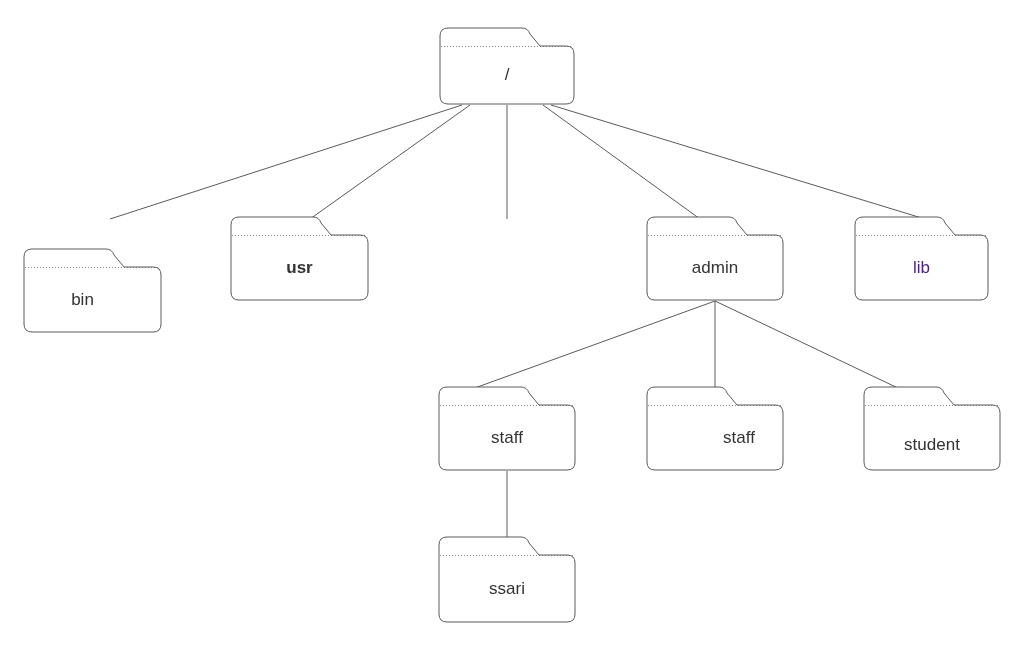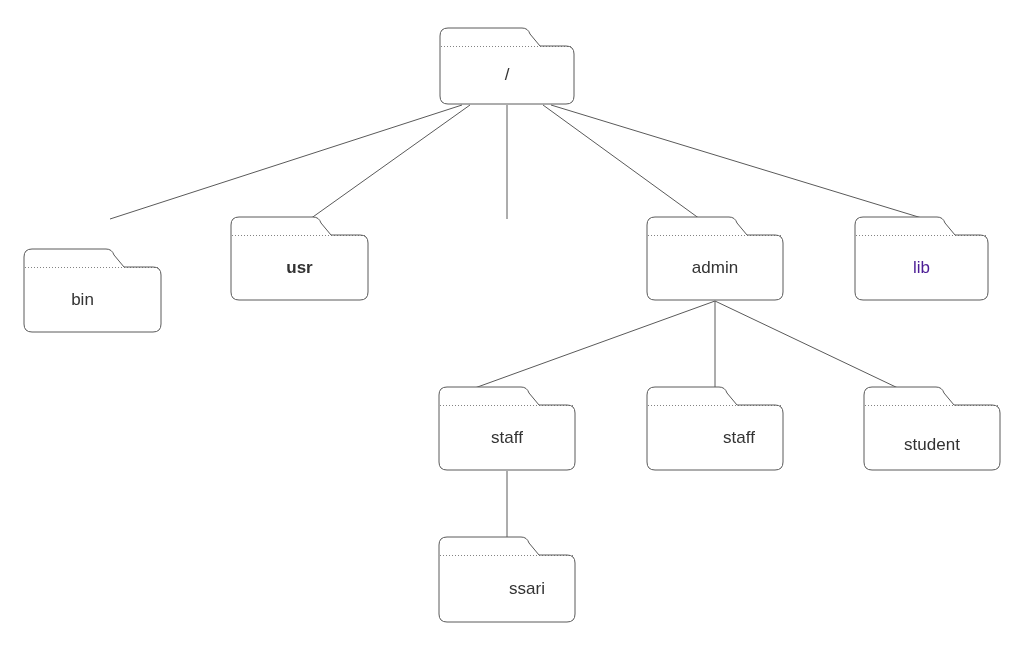--- a/index.html
+++ b/index.html
@@ -125,17 +125,17 @@
           <path d="M 8 0 H 72 Q 78 0 80 6 L 90 18 H 128 Q 136 18 136 26 V 75 Q 136 83 128 83 H 8 Q 0 83 0 75 V 8 Q 0 0 8 0 Z" fill="#ffffff" stroke="#5a5a5a" stroke-width="1" stroke-linejoin="round" shape-rendering="geometricPrecision"></path>
           <line x1="1" y1="18.5" x2="135" y2="18.5" stroke="#5a5a5a" stroke-width="1" stroke-dasharray="1 2" opacity="0.75"></line>
         </svg>
         <div class="folder-label" style="top: 41.5px; font-size: 17px; color: rgb(51, 51, 51); margin-top: 7px;">student</div>
       </div>
       <div class="folder" style="left: 439px; top: 537px; width: 136px; height: 85px;">
         <svg width="136" height="85" viewBox="0 0 136 85">
           <path d="M 8 0 H 82 Q 88 0 90 6 L 100 18 H 128 Q 136 18 136 26 V 77 Q 136 85 128 85 H 8 Q 0 85 0 77 V 8 Q 0 0 8 0 Z" fill="#ffffff" stroke="#5a5a5a" stroke-width="1" stroke-linejoin="round" shape-rendering="geometricPrecision"></path>
           <line x1="1" y1="18.5" x2="135" y2="18.5" stroke="#5a5a5a" stroke-width="1" stroke-dasharray="1 2" opacity="0.75"></line>
         </svg>
-        <div class="folder-label" style="top: 42.5px; font-size: 17px; color: rgb(51, 51, 51); padding-left: 20px;">ssari</div>
+        <div class="folder-label" style="top: 42.5px; font-size: 17px; color: rgb(51, 51, 51);">ssari</div>
       </div>
     </div>
 
 </div>
 
 </body></html>

